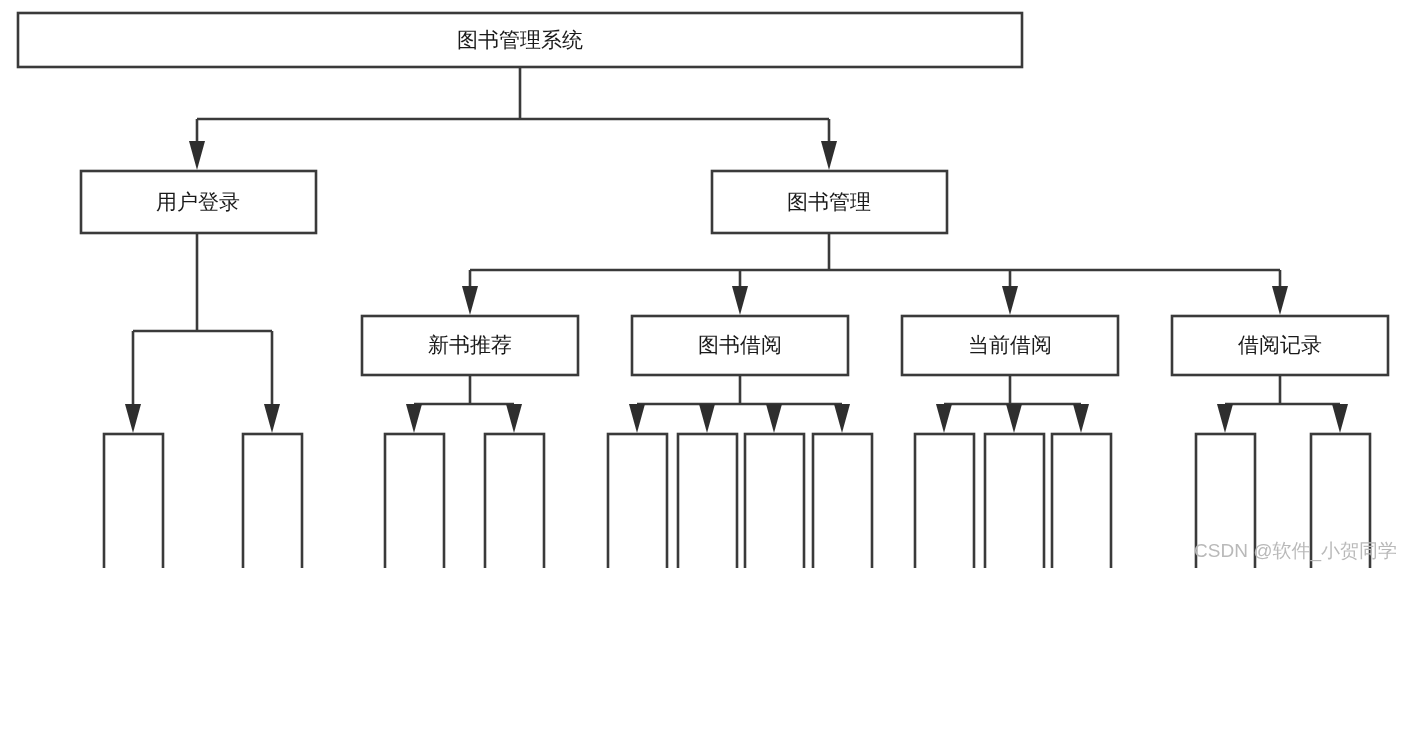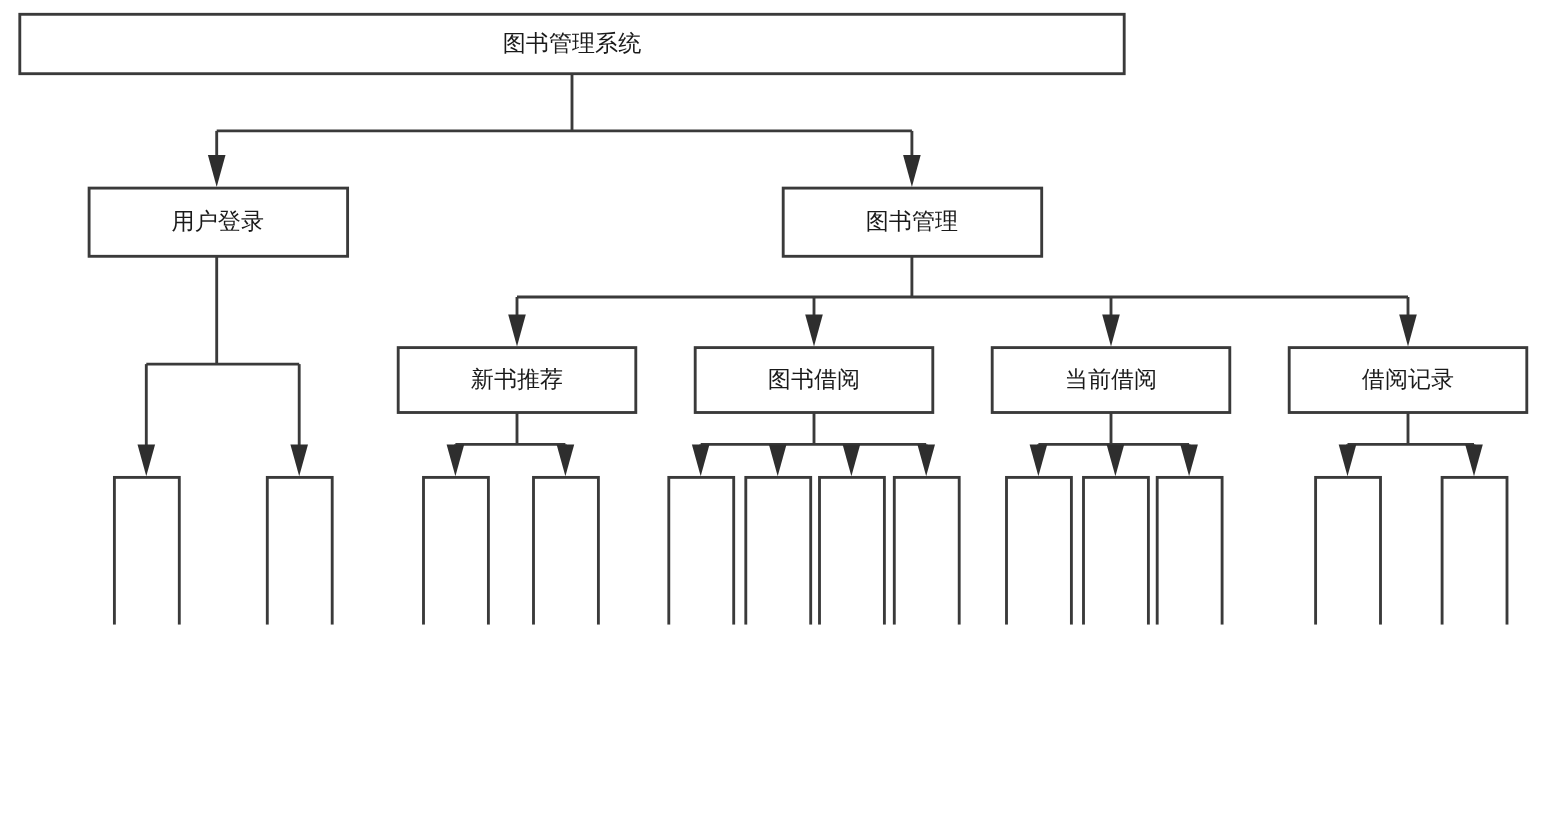--- a/index.html
+++ b/index.html
@@ -206,13 +206,14 @@
   <div class="vert-label" style="left:608px; top:434px; width:59px; height:299px;">查询图书</div>
   <div class="vert-label" style="left:678px; top:438px; width:59px; height:295px; align-items:flex-start;">新增图书（管理员）</div>
   <div class="vert-label" style="left:745px; top:438px; width:59px; height:295px; align-items:flex-start;">编辑图书（管理员）</div>
   <div class="vert-label" style="left:813px; top:434px; width:59px; height:299px;">借阅图书</div>
   <div class="vert-label" style="left:915px; top:434px; width:59px; height:299px;">查询图书</div>
   <div class="vert-label" style="left:985px; top:434px; width:59px; height:299px;">归还图书</div>
   <div class="vert-label" style="left:1052px; top:438px; width:59px; height:295px; align-items:flex-start;">确认归还（管理员）</div>
   <div class="vert-label" style="left:1196px; top:434px; width:59px; height:299px;">新增借阅记录</div>
   <div class="vert-label" style="left:1311px; top:434px; width:59px; height:299px;">查询借阅记录</div>
 
+  <div class="watermark">CSDN @软件_小贺同学</div>
 </div>
 
 </body></html>

